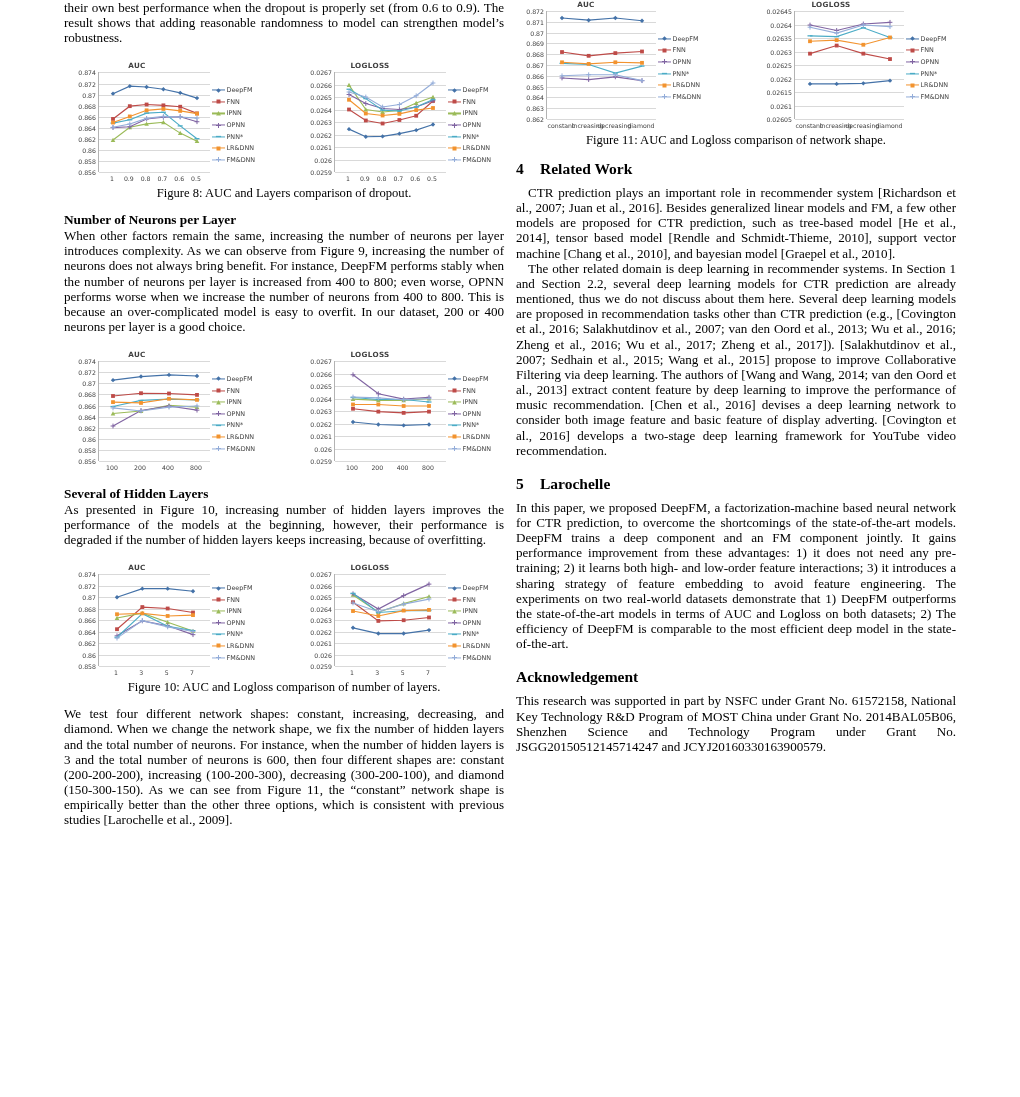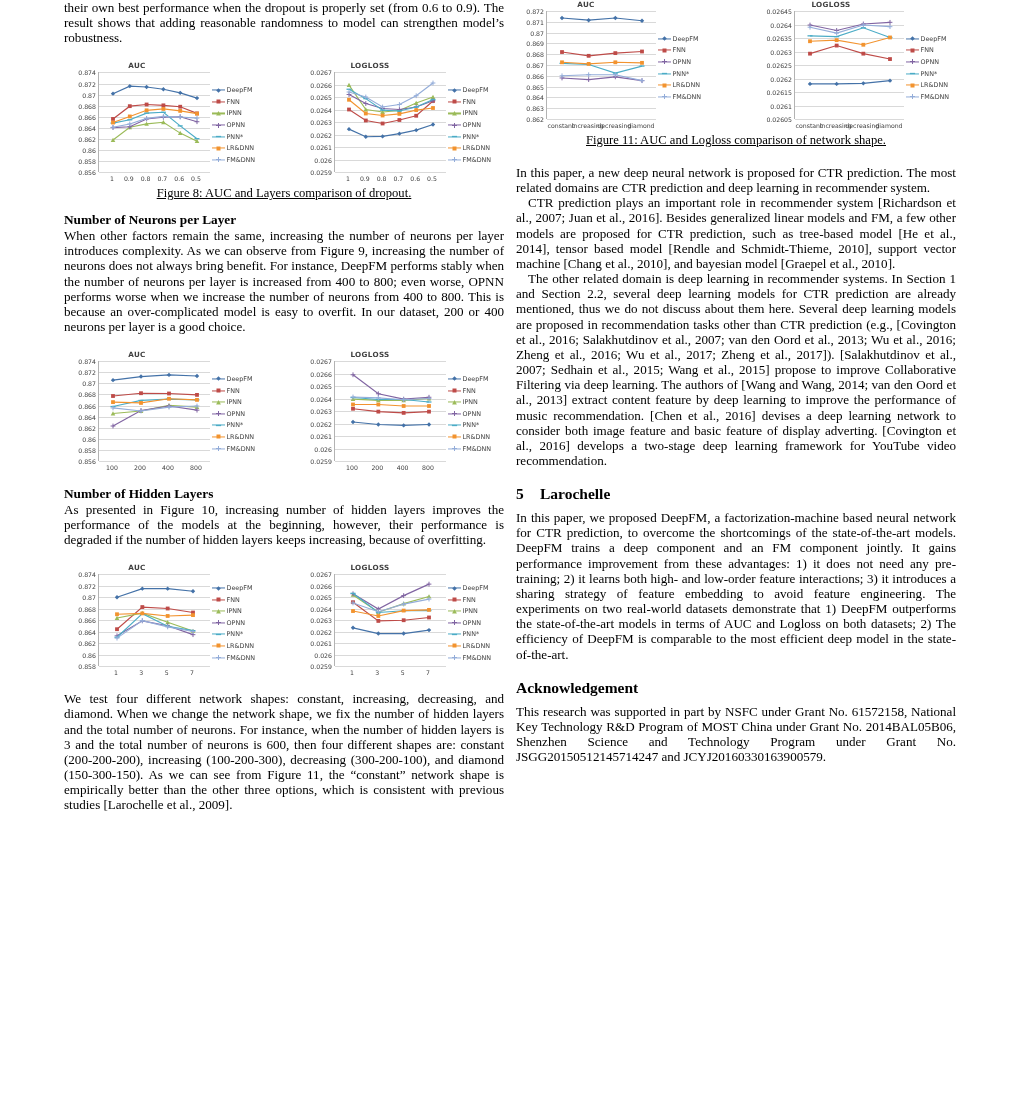--- a/index.html
+++ b/index.html
@@ -31,21 +31,21 @@
   }
   h2.section {
     font-size:15.5px; font-weight:bold; margin:0; line-height:20px;
   }
   h2.section .num { display:inline-block; width:24px; }
   .gap-sm { height:6px; }
   .gap-md { height:11px; }
   .gap-lg { height:16px; }
 
   .caption {
-    font-size:12.6px; text-align:center; margin:0; line-height:15px;text-decoration:underline;
+    font-size:12.6px; text-align:center; margin:0; line-height:15px;
   }
 
   
   .figrow { display:flex; justify-content:space-between; }
   .chart { position:relative; font-family:"DejaVu Sans", sans-serif; }
   .chart-title {
     text-align:center; font-size:7.2px; font-weight:600;
     letter-spacing:0.35px; color:#404040; margin-bottom:2px;
     font-family:"DejaVu Sans", sans-serif;
   }
@@ -828,21 +828,21 @@
                 </span>
                 <span>FM&amp;DNN</span>
               </div>
             </div>
           </div>
         </div>
     </div>
 
     <div class="gap-md"></div>
 
-    <h3 class="subhead">Number of Hidden Layers</h3>
+    <h3 class="subhead">Several of Hidden Layers</h3>
     <p class="body">As presented in Figure 10, increasing number of hidden layers improves the performance of the models at the beginning, however, their performance is degraded if the number of hidden layers keeps increasing, because of overfitting.</p>
 
     <div class="gap-lg"></div>
 
     <div class="figrow">
       <div class="chart" id="fig10-auc-host" style="width: 208px;">
           <div class="chart-title" style="width: 146px;">AUC</div>
           <div class="plotwrap" style="height: 106px; position: relative;">
             <div class="ylabels" style="width: 34px; height: 92px;">
               <span style="top: 0px;">0.874</span>
@@ -1165,20 +1165,21 @@
                       <line x1="6.5" y1="2" x2="6.5" y2="7" stroke="#94add9" stroke-width="1"></line>
                     </g>
                   </svg>
                 </span>
                 <span>FM&amp;DNN</span>
               </div>
             </div>
           </div>
         </div>
     </div>
+    <p class="caption">Figure 10: AUC and Logloss comparison of number of layers.</p>
 
     <div class="gap-md"></div>
 
     <p class="body">We test four different network shapes: constant, increasing, decreasing, and diamond. When we change the network shape, we fix the number of hidden layers and the total number of neurons. For instance, when the number of hidden layers is 3 and the total number of neurons is 600, then four different shapes are: constant (200-200-200), increasing (100-200-300), decreasing (300-200-100), and diamond (150-300-150). As we can see from Figure 11, the “constant” network shape is empirically better than the other three options, which is consistent with previous studies [Larochelle et al., 2009].</p>
   </div>
 
   <div class="col col-right">
 
     <div class="figrow">
       <div class="chart" id="fig11-auc-host" style="width: 198px;">
@@ -1485,22 +1486,24 @@
                 <span>FM&amp;DNN</span>
               </div>
             </div>
           </div>
         </div>
     </div>
     <p class="caption">Figure 11: AUC and Logloss comparison of network shape.</p>
 
     <div class="gap-md"></div>
 
+    <h2 class="section">
+      <span class="num">4</span><span>Related Work</span>
+    </h2>
     <div class="gap-sm"></div>
-    <p class="body">In this paper, a new deep neural network is proposed for CTR prediction. The most related domains are CTR prediction and deep learning in recommender system.</p>
     <p class="body indent">CTR prediction plays an important role in recommender system [Richardson et al., 2007; Juan et al., 2016]. Besides generalized linear models and FM, a few other models are proposed for CTR prediction, such as tree-based model [He et al., 2014], tensor based model [Rendle and Schmidt-Thieme, 2010], support vector machine [Chang et al., 2010], and bayesian model [Graepel et al., 2010].</p>
     <p class="body indent">The other related domain is deep learning in recommender systems. In Section 1 and Section 2.2, several deep learning models for CTR prediction are already mentioned, thus we do not discuss about them here. Several deep learning models are proposed in recommendation tasks other than CTR prediction (e.g., [Covington et al., 2016; Salakhutdinov et al., 2007; van den Oord et al., 2013; Wu et al., 2016; Zheng et al., 2016; Wu et al., 2017; Zheng et al., 2017]). [Salakhutdinov et al., 2007; Sedhain et al., 2015; Wang et al., 2015] propose to improve Collaborative Filtering via deep learning. The authors of [Wang and Wang, 2014; van den Oord et al., 2013] extract content feature by deep learning to improve the performance of music recommendation. [Chen et al., 2016] devises a deep learning network to consider both image feature and basic feature of display adverting. [Covington et al., 2016] develops a two-stage deep learning framework for YouTube video recommendation.</p>
 
     <div class="gap-lg"></div>
 
     <h2 class="section">
       <span class="num">5</span><span>Larochelle</span>
     </h2>
     <div class="gap-sm"></div>
     <p class="body">In this paper, we proposed DeepFM, a factorization-machine based neural network for CTR prediction, to overcome the shortcomings of the state-of-the-art models. DeepFM trains a deep component and an FM component jointly. It gains performance improvement from these advantages: 1) it does not need any pre-training; 2) it learns both high- and low-order feature interactions; 3) it introduces a sharing strategy of feature embedding to avoid feature engineering. The experiments on two real-world datasets demonstrate that 1) DeepFM outperforms the state-of-the-art models in terms of AUC and Logloss on both datasets; 2) The efficiency of DeepFM is comparable to the most efficient deep model in the state-of-the-art.</p>

